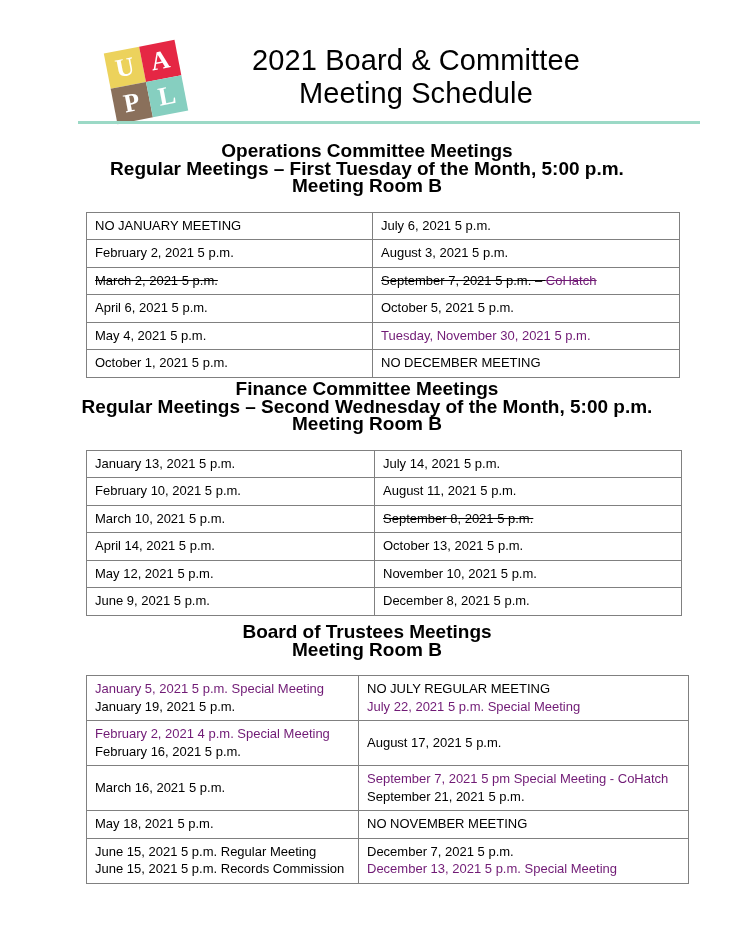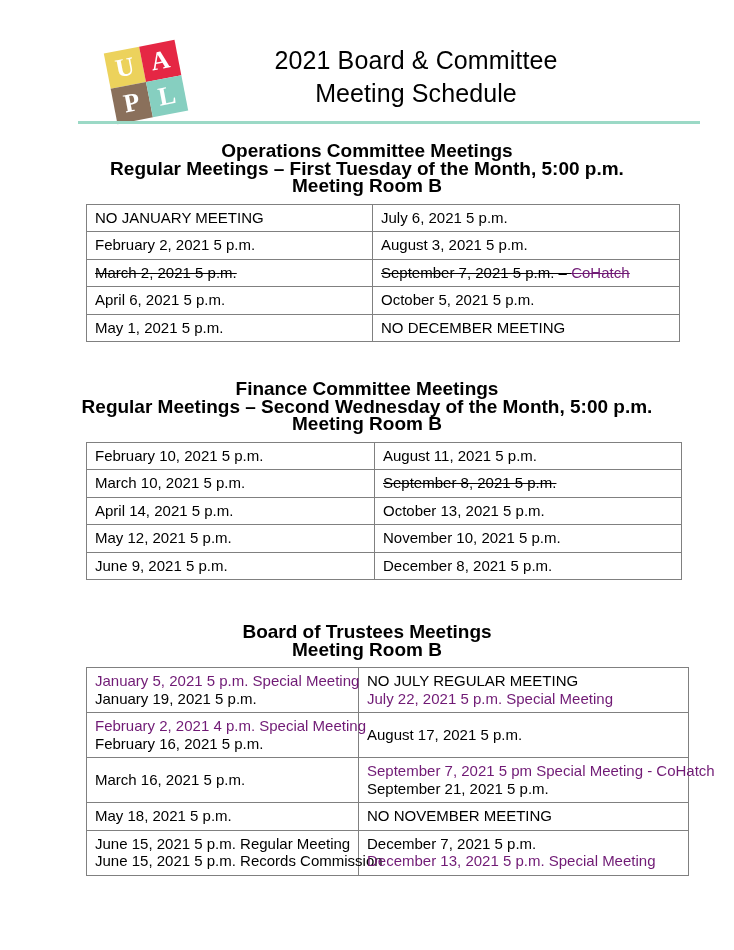--- a/index.html
+++ b/index.html
@@ -55,21 +55,21 @@
   .logo-cell.l { background: #86cfc0; }
 
   .title-block {
     position: absolute;
     left: 196px;
     top: 44px;
     width: 440px;
     text-align: center;
   }
   .title-line {
-    font-size: 25px;
+    font-size: 29px;
     line-height: 33px;
     letter-spacing: 0.1px;
     white-space: nowrap;
   }
 
   .header-rule {
     position: absolute;
     left: 78px;
     top: 121px;
     width: 622px;
@@ -91,22 +91,22 @@
   }
   .section-heading .hl {
     display: block;
     white-space: nowrap;
   }
 
   
   table.schedule {
     border-collapse: collapse;
     table-layout: fixed;
-    font-size: 15px;
-    margin-top: 9px;
+    font-size: 13px;
+    margin-top: 17px;
   }
   table.schedule td {
     border: 1px solid #808080;
     padding: 4px 8px 5px 8px;
     vertical-align: middle;
     line-height: 17.5px;
     color: #000000;
   }
   table.schedule td.align-top { vertical-align: top; }
 
@@ -194,21 +194,29 @@
         <tr>
           <td>
             <span class="cell-line">April 6, 2021 5 p.m.</span>
           </td>
           <td>
             <span class="cell-line">October 5, 2021 5 p.m.</span>
           </td>
         </tr>
         <tr>
           <td>
-            <span class="cell-line">May 1, 2021 5 p.m.</span>
+            <span class="cell-line">May 4, 2021 5 p.m.</span>
+          </td>
+          <td>
+            <span class="red cell-line">Tuesday, November 30, 2021 5 p.m.</span>
+          </td>
+        </tr>
+        <tr>
+          <td>
+            <span class="cell-line">October 1, 2021 5 p.m.</span>
           </td>
           <td>
             <span class="cell-line">NO DECEMBER MEETING</span>
           </td>
         </tr>
       </tbody>
   </table>
 </div>
 
 <div class="section" id="section-finance">
@@ -218,20 +226,28 @@
     <span class="hl">Meeting Room B</span>
   </div>
   <table class="schedule" id="table-finance">
     <colgroup>
         <col class="c1">
         <col class="c2">
       </colgroup>
     <tbody>
         <tr>
           <td>
+            <span class="cell-line">January 13, 2021 5 p.m.</span>
+          </td>
+          <td>
+            <span class="cell-line">July 14, 2021 5 p.m.</span>
+          </td>
+        </tr>
+        <tr>
+          <td>
             <span class="cell-line">February 10, 2021 5 p.m.</span>
           </td>
           <td>
             <span class="cell-line">August 11, 2021 5 p.m.</span>
           </td>
         </tr>
         <tr>
           <td>
             <span class="cell-line">March 10, 2021 5 p.m.</span>
           </td>

